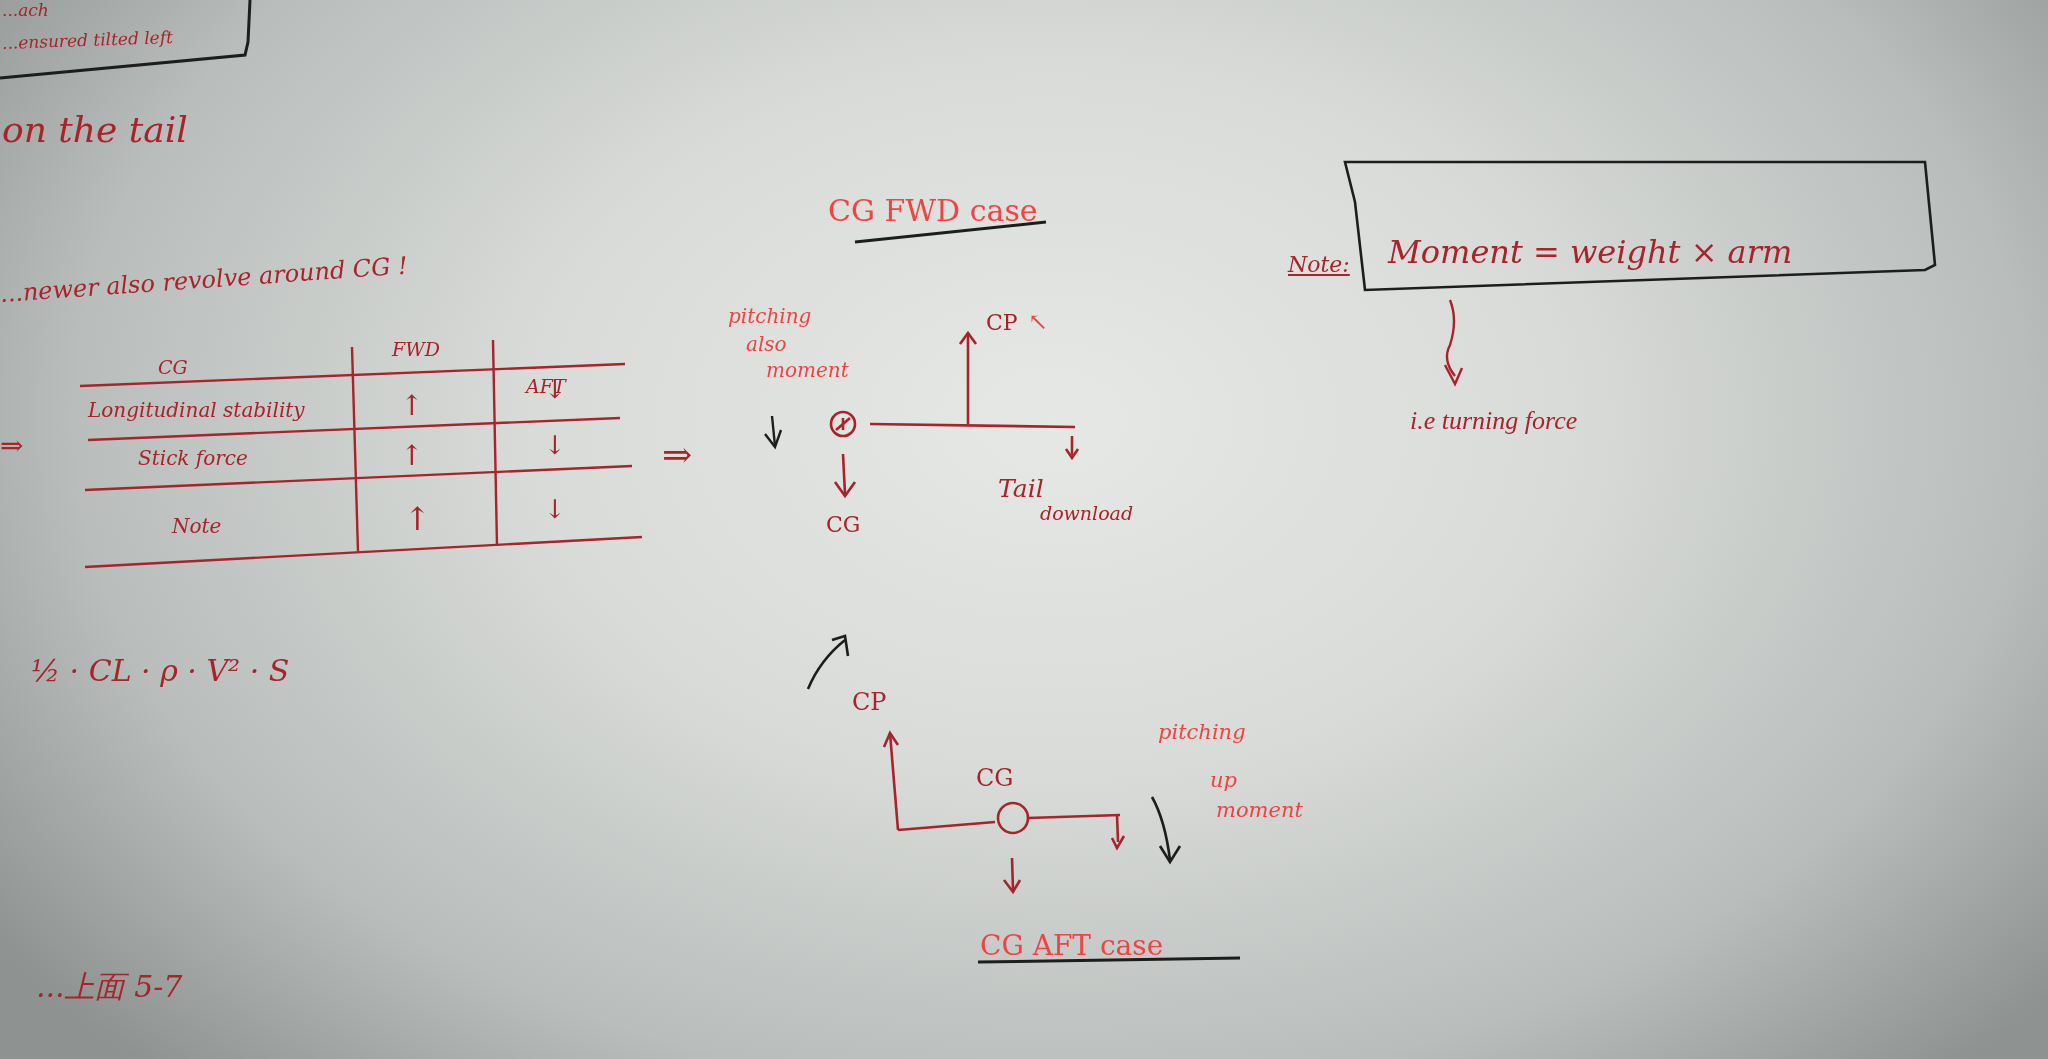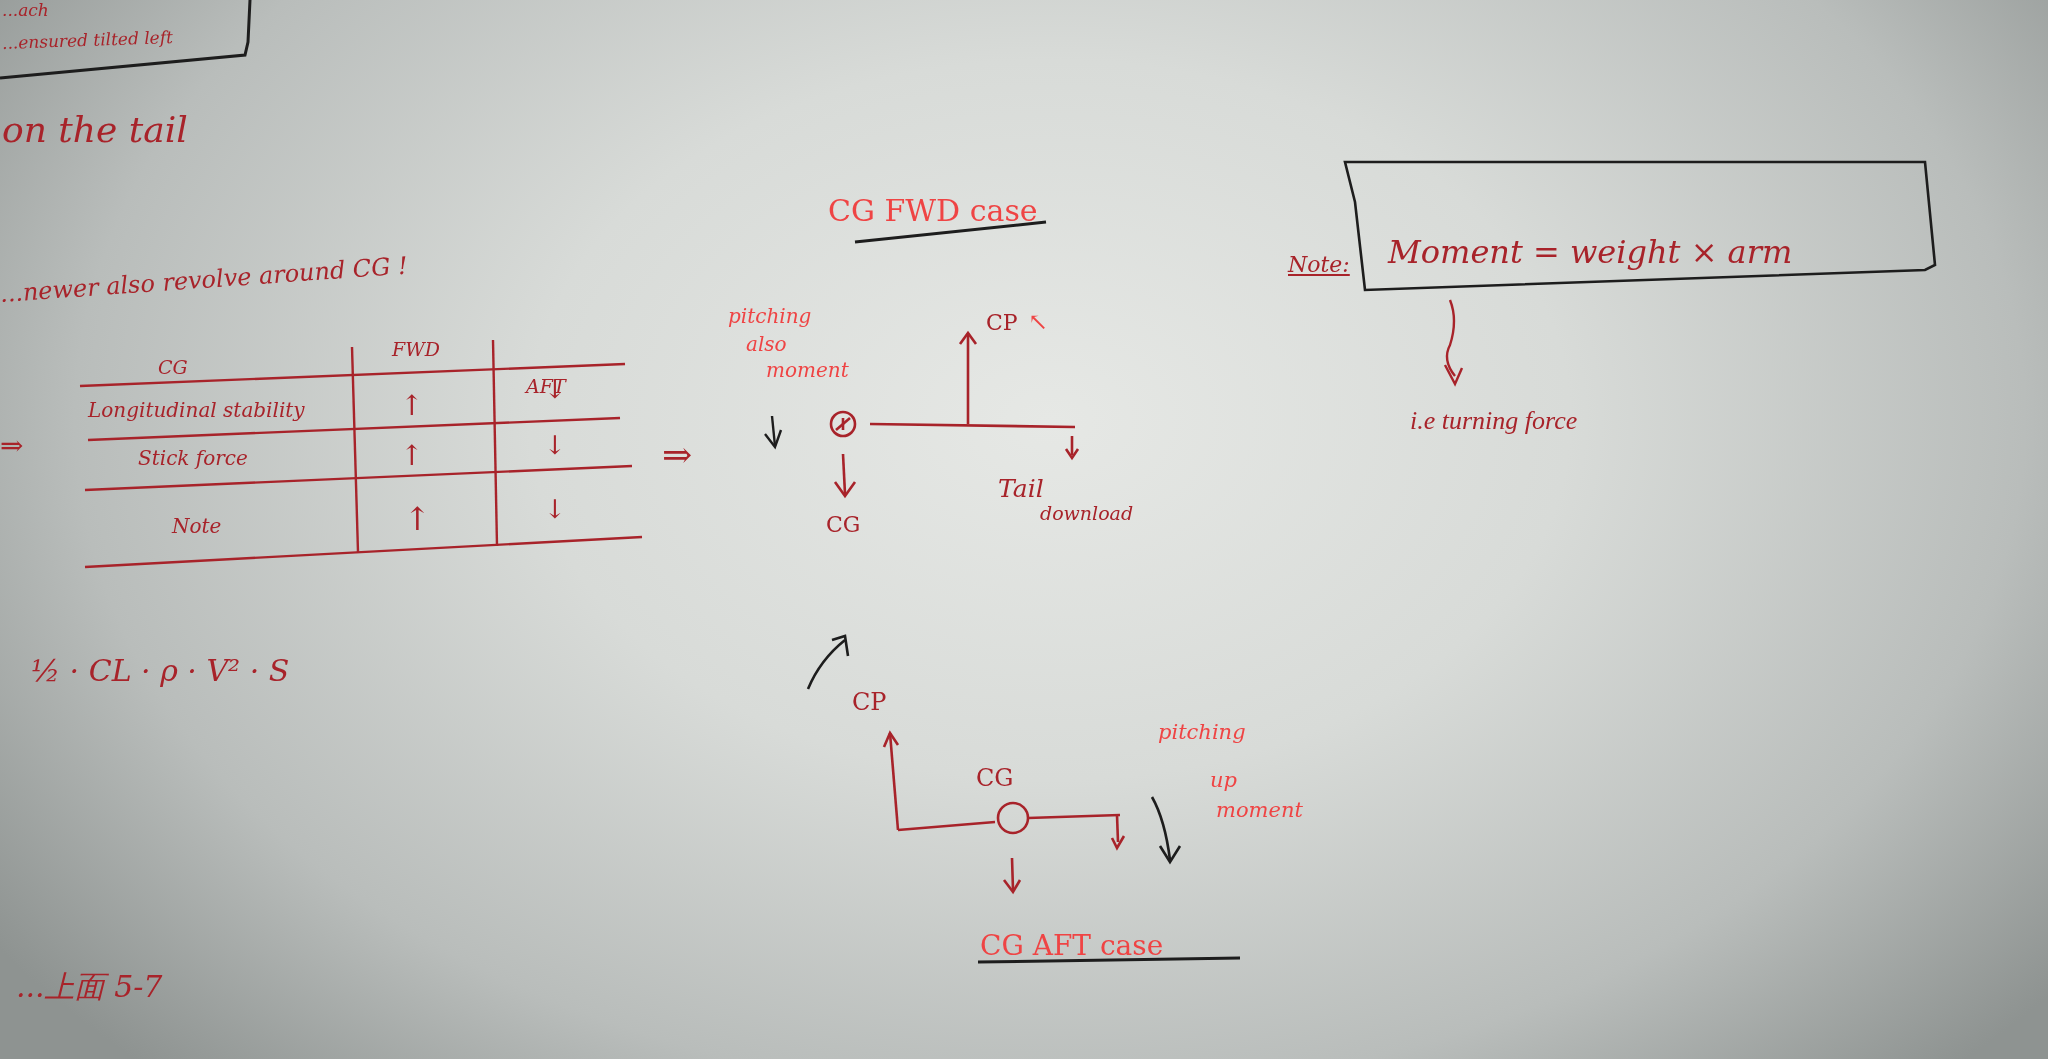--- a/index.html
+++ b/index.html
@@ -106,21 +106,21 @@
 
   <div class="cell" style="left:172px;top:516px;font-size:20px;">Note</div>
   <div class="cell" style="left:404px;top:503px;font-size:32px;">↑</div>
   <div class="cell" style="left:544px;top:496px;font-size:26px;">↓</div>
 </div>
 
 <div class="hw ink-red" style="left:662px;top:437px;font-size:36px;">⇒</div>
 
 <div class="hw ink-red" style="left:20px;top:656px;font-size:30px;margin-left:11px;">½ · CL · ρ · V² · S</div>
 
-<div class="hw ink-red" style="left:16px;top:972px;font-size:30px;">...上面 5-7</div>
+<div class="hw ink-red" style="left:0;top:972px;font-size:30px;padding-left:36px;">...上面 5-7</div>
 
 <div class="hw ink-black" style="left:828px;top:196px;font-size:30px;font-style:normal;">CG FWD case</div>
 <div class="hw ink-black" style="left:728px;top:306px;font-size:20px;">pitching</div>
 <div class="hw ink-black" style="left:746px;top:334px;font-size:20px;">also</div>
 <div class="hw ink-black" style="left:766px;top:360px;font-size:20px;">moment</div>
 <div class="hw ink-red" style="left:986px;top:312px;font-size:22px;font-style:normal;">CP</div>
 <div class="hw ink-black" style="left:1028px;top:310px;font-size:24px;font-style:normal;">↖</div>
 <div class="hw ink-red" style="left:826px;top:514px;font-size:22px;font-style:normal;">CG</div>
 <div class="hw ink-red" style="left:998px;top:476px;font-size:25px;">Tail</div>
 <div class="hw ink-red" style="left:1040px;top:504px;font-size:19px;">download</div>

